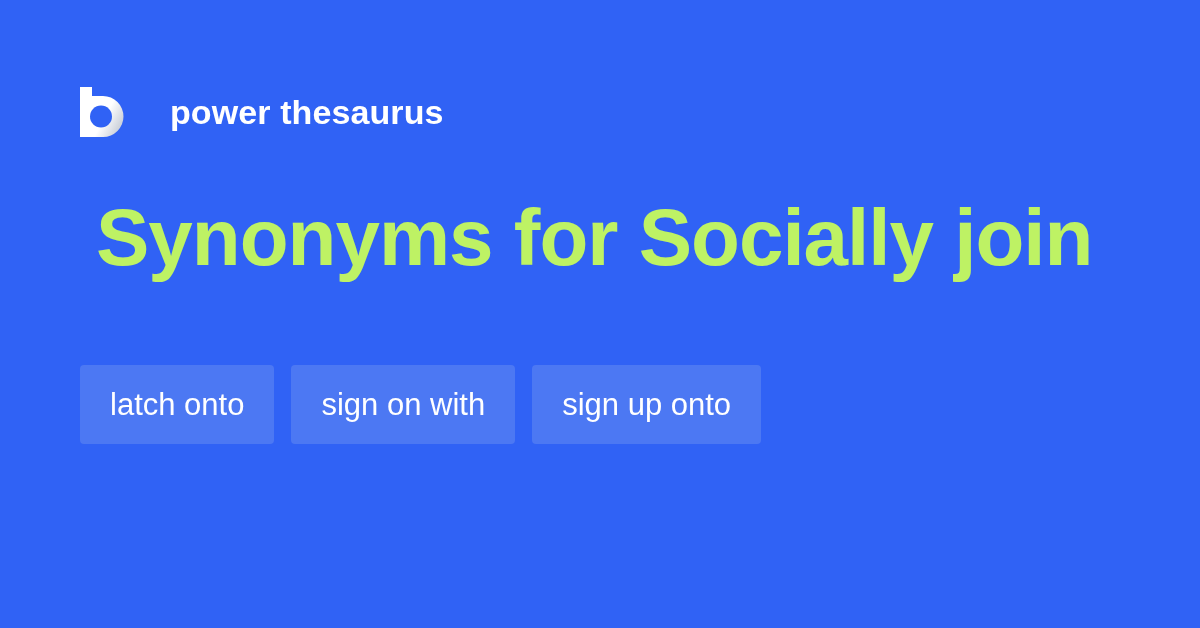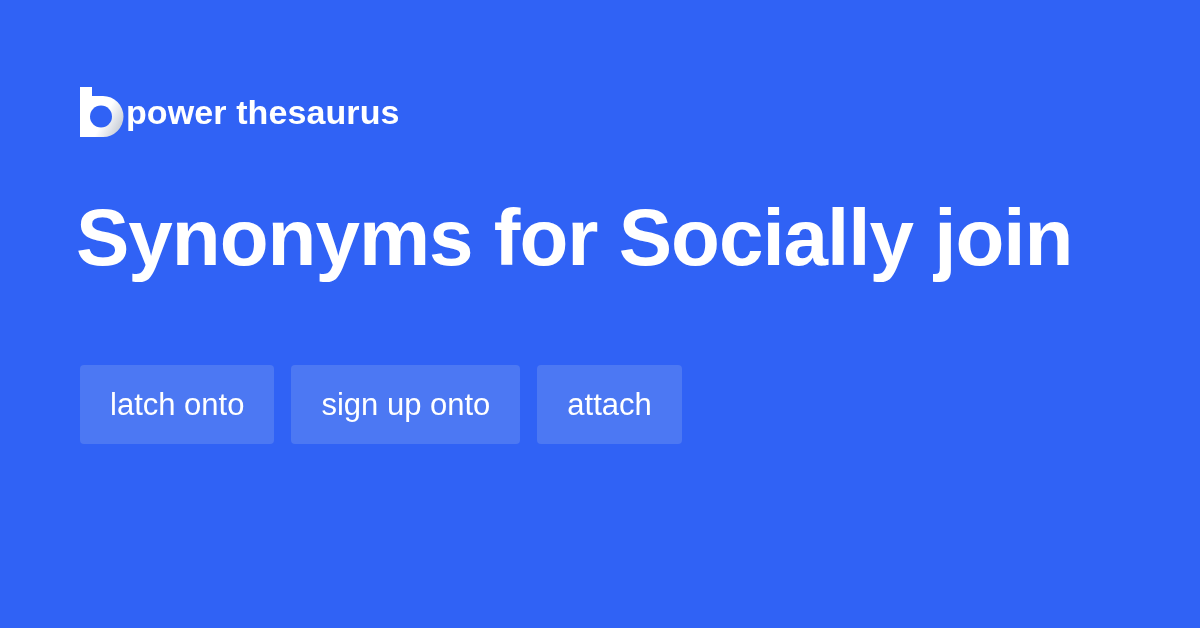--- a/index.html
+++ b/index.html
@@ -17,20 +17,21 @@
     position:relative;
   }
 
   
   .brand {
     position:absolute;
     left:80px;
     top:84px;
     display:flex;
     align-items:center;
+    gap:44px;
     height:56px;
   }
 
   .brand-logo {
     width:46px;
     height:50px;
     display:block;
     flex:none;
   }
 
@@ -39,26 +40,26 @@
     font-weight:600;
     color:#ffffff;
     letter-spacing:0.1px;
     line-height:1;
     white-space:nowrap;
   }
 
   
   .headline {
     position:absolute;
-    left:76px;
+    left:96px;
     top:196px;
     width:1060px;
     font-size:80px;
     font-weight:bold;
-    color:#ffffff;
+    color:#bef264;
     line-height:1.05;
     letter-spacing:-1px;
     white-space:nowrap;
   }
 
   
   .chips {
     position:absolute;
     left:80px;
     top:365px;
@@ -106,18 +107,18 @@
   <span class="brand-name">power thesaurus</span>
 </div>
 
 <h1 class="headline">Synonyms for Socially join</h1>
 
 <div class="chips">
   <div class="chip">
       <span>latch onto</span>
     </div>
   <div class="chip">
-      <span>sign up onto</span>
+      <span>sign on with</span>
     </div>
   <div class="chip">
-      <span>attach</span>
+      <span>sign up onto</span>
     </div>
 </div>
 
 </body></html>

